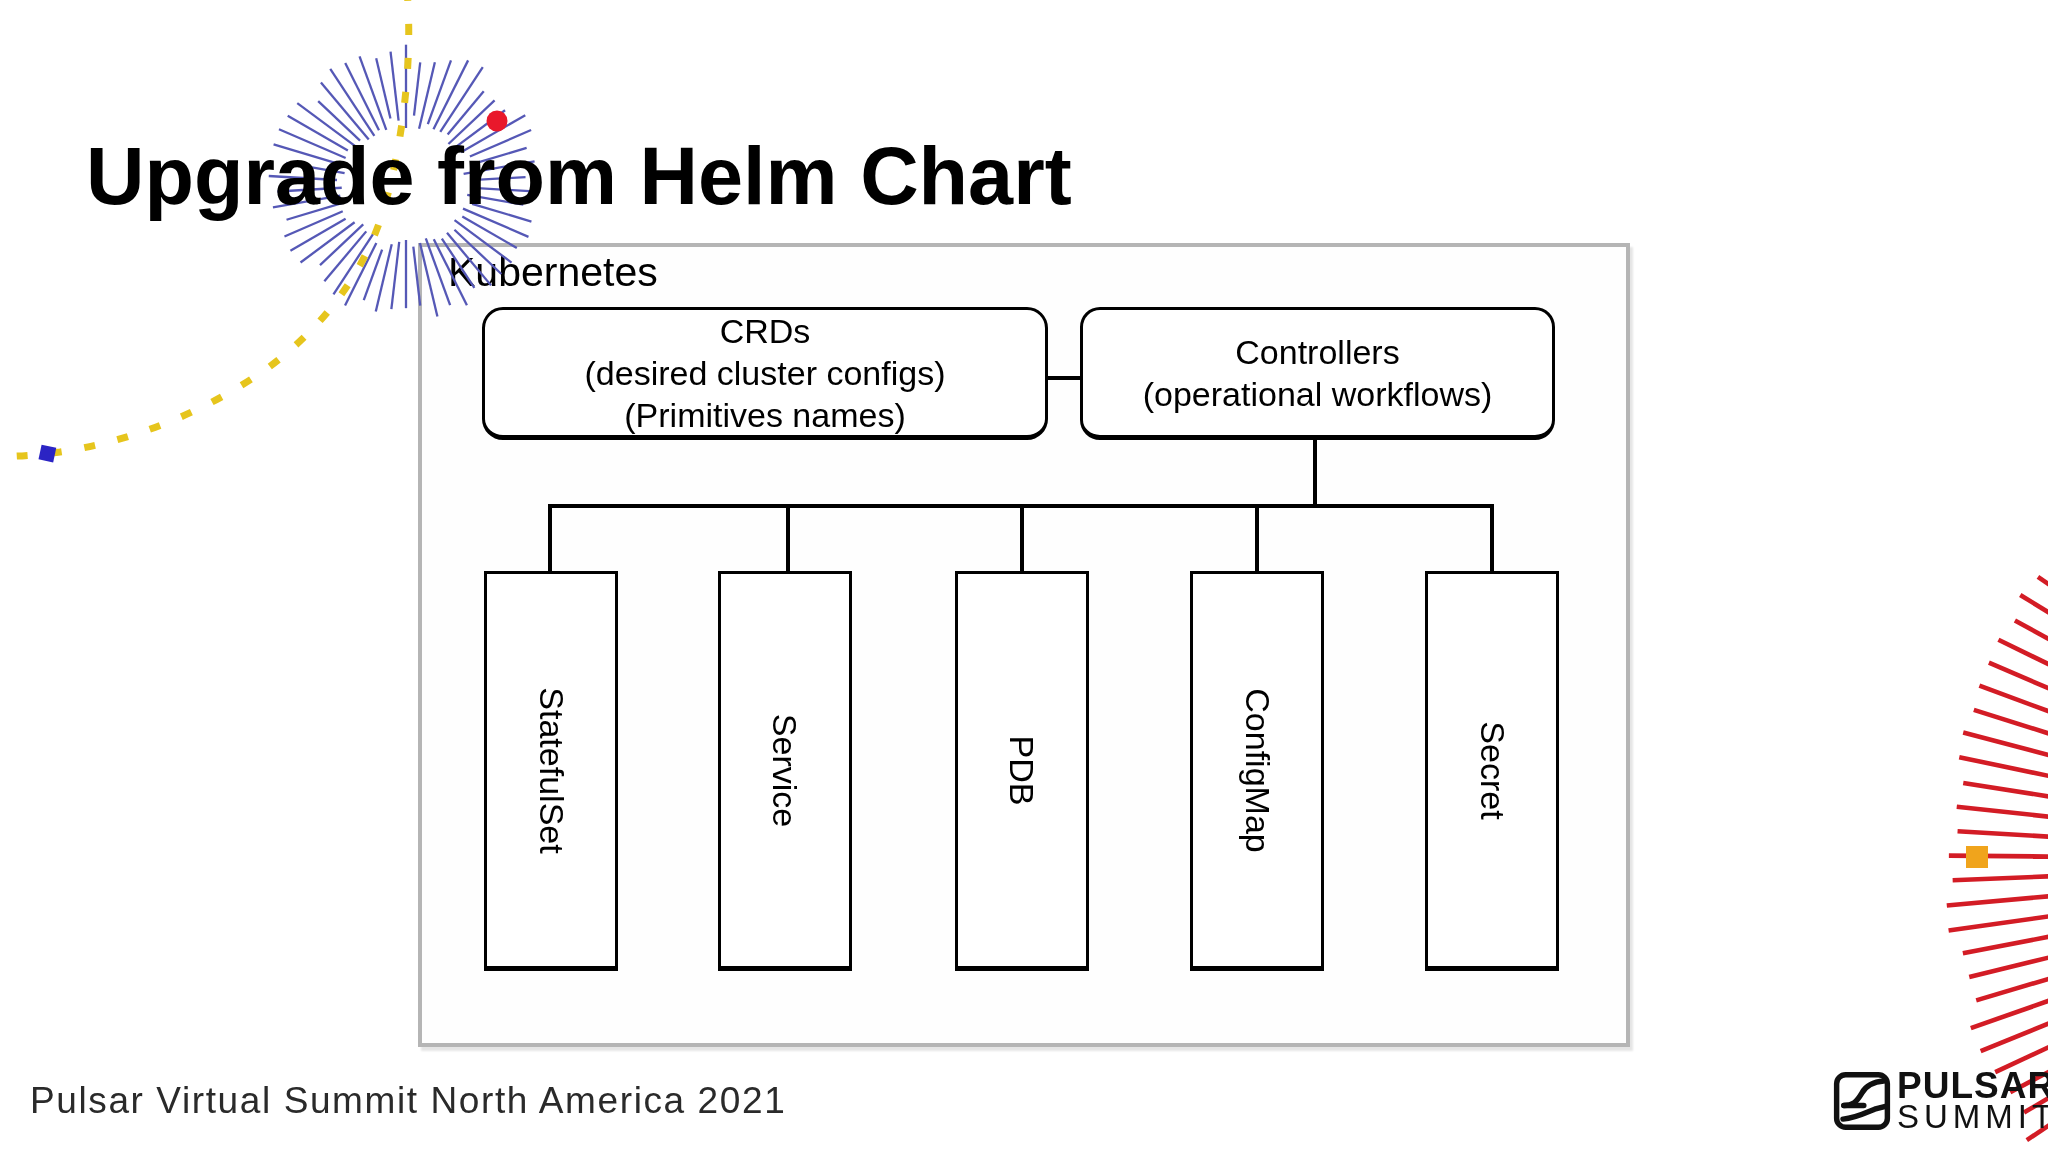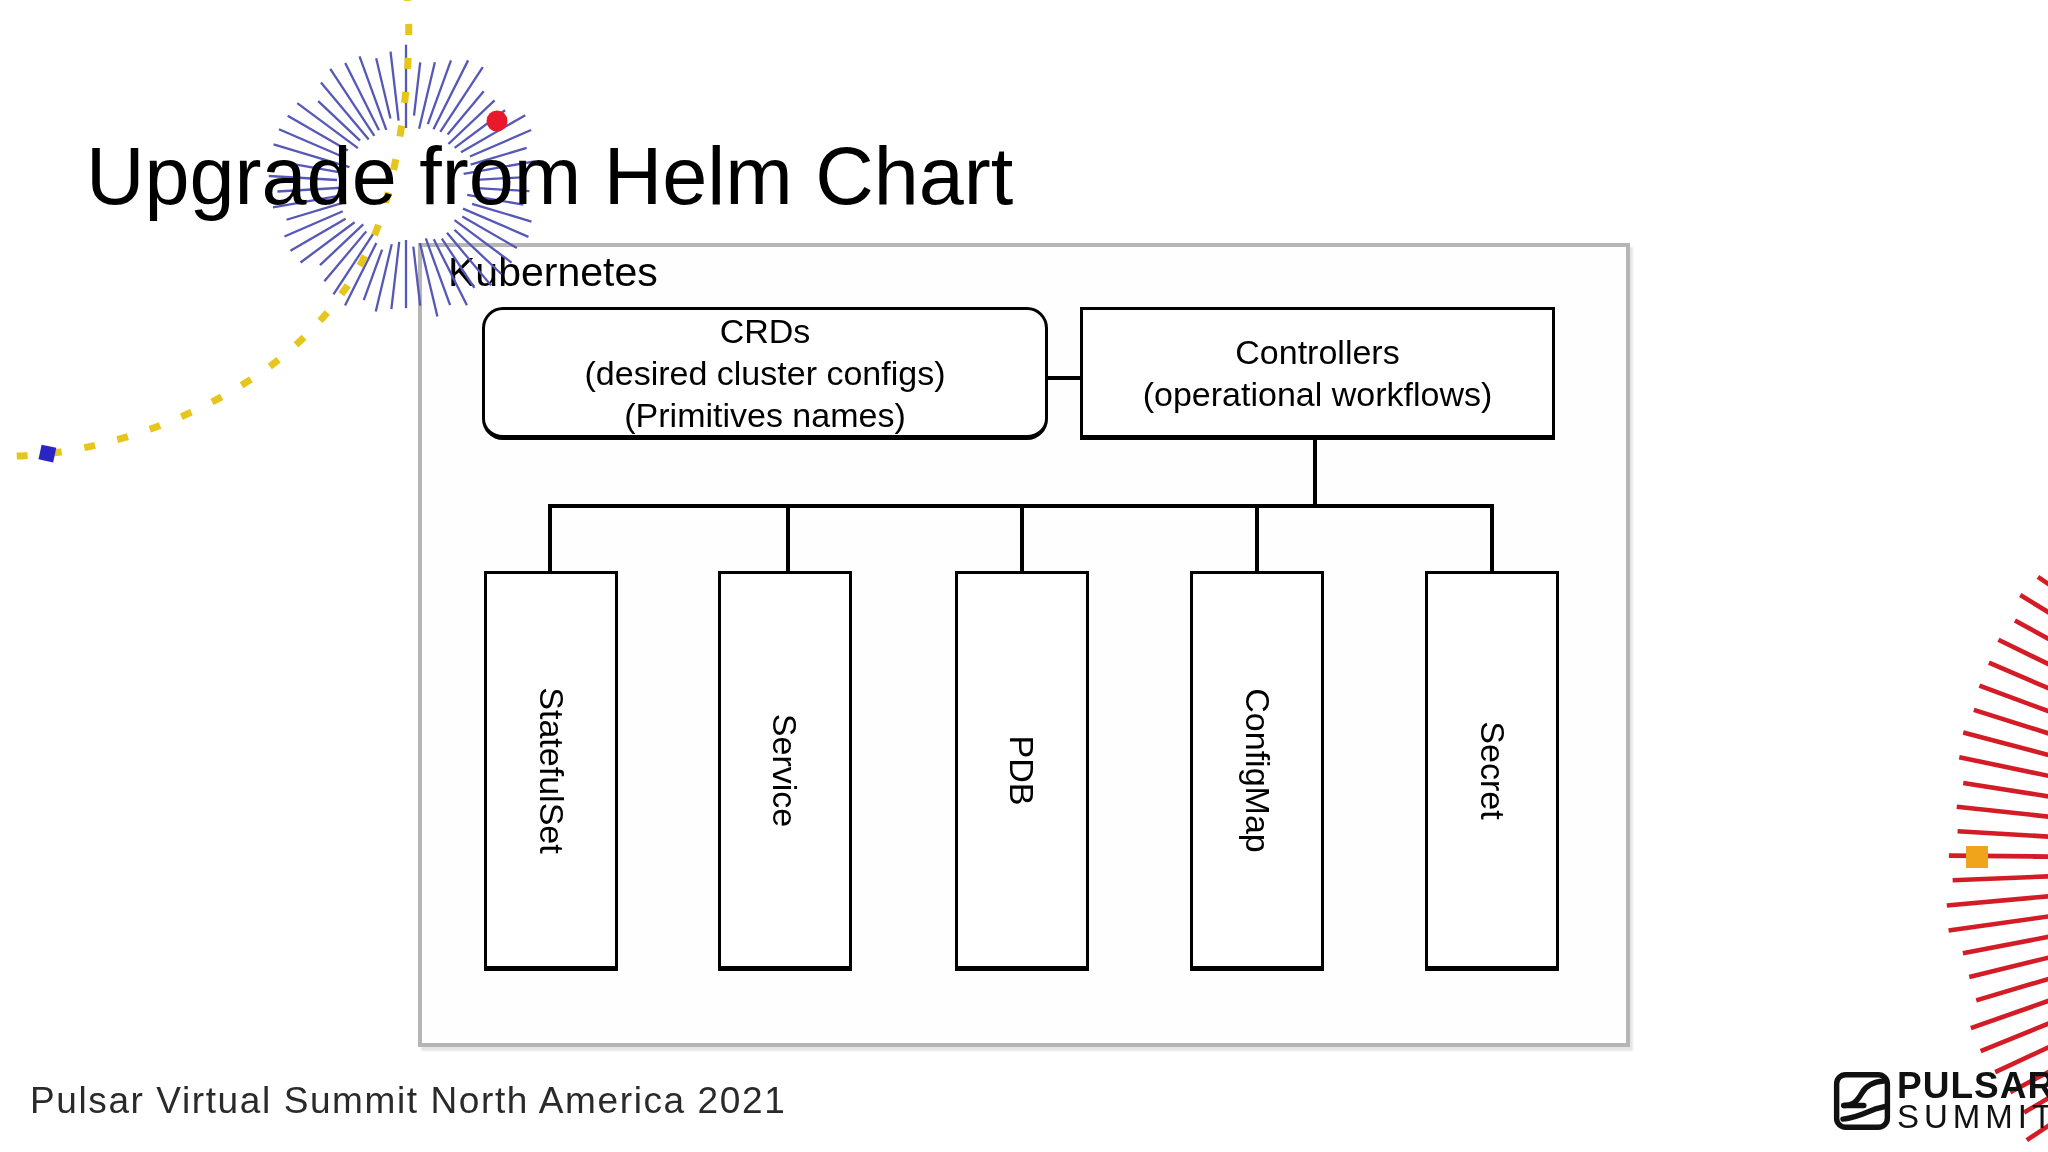--- a/index.html
+++ b/index.html
@@ -2,38 +2,38 @@
 <html><head>
 <meta charset="utf-8">
 <style>
   html,body{margin:0;padding:0;background:#fff;}
   body{width:2048px;height:1152px;position:relative;overflow:hidden;
        font-family:"Liberation Sans", sans-serif;}
   .abs{position:absolute;}
 
   
   .slide-title{left:86px;top:78px;font-size:81px;line-height:1.1;color:#000;
-    font-weight:400;letter-spacing:0px;white-space:nowrap;z-index:8;}
+    font-weight:700;letter-spacing:0px;white-space:nowrap;z-index:8;}
 
   
   #deco{left:0;top:0;width:2048px;height:1152px;z-index:5;pointer-events:none;}
 
   
   .diagram{left:418px;top:243px;width:1212px;height:804px;background:#fefefe;
     border:4px solid #b5b5b5;box-sizing:border-box;z-index:1;
     box-shadow:3px 4px 2px rgba(0,0,0,0.10);}
   .k-label{left:26px;top:2px;font-size:41px;color:#000;white-space:nowrap;}
 
   .node{border:3px solid #000;border-bottom-width:5px;background:#fff;
     box-sizing:border-box;display:flex;flex-direction:column;
     align-items:center;justify-content:center;text-align:center;color:#000;}
   .node .ln{font-size:34px;line-height:42px;white-space:nowrap;}
 
   .box-crds{left:60px;top:60px;width:566px;height:133px;border-radius:21px;}
-  .box-controllers{left:658px;top:60px;width:475px;height:133px;}
+  .box-controllers{left:658px;top:60px;width:475px;height:133px;border-radius:20px;}
 
   .conn{background:#000;}
   .conn-h{left:626px;top:129px;width:32px;height:4px;}
   .conn-v{left:891px;top:193px;width:4px;height:66px;}
   .branch{left:126px;top:257px;width:946px;height:4px;}
   .stub{top:259px;width:4px;height:65px;}
   .stub-0{left:126px;} .stub-1{left:364px;} .stub-2{left:598px;}
   .stub-3{left:833px;} .stub-4{left:1068px;}
 
   .res-box{top:324px;width:134px;height:400px;border:3px solid #000;

